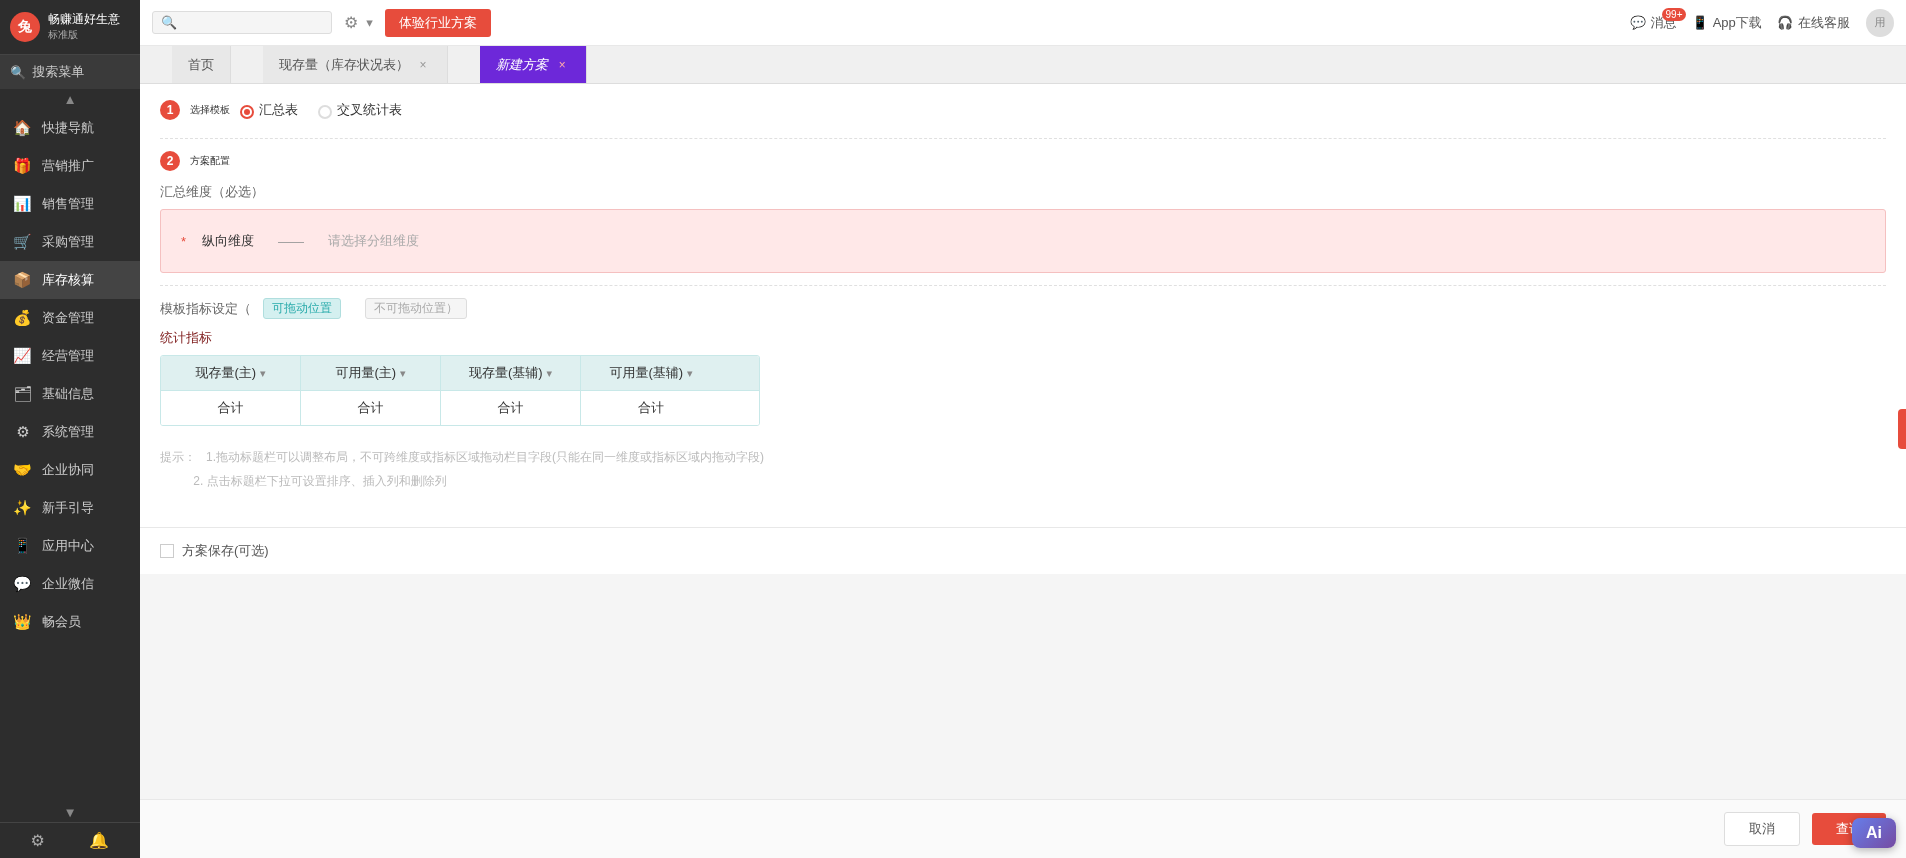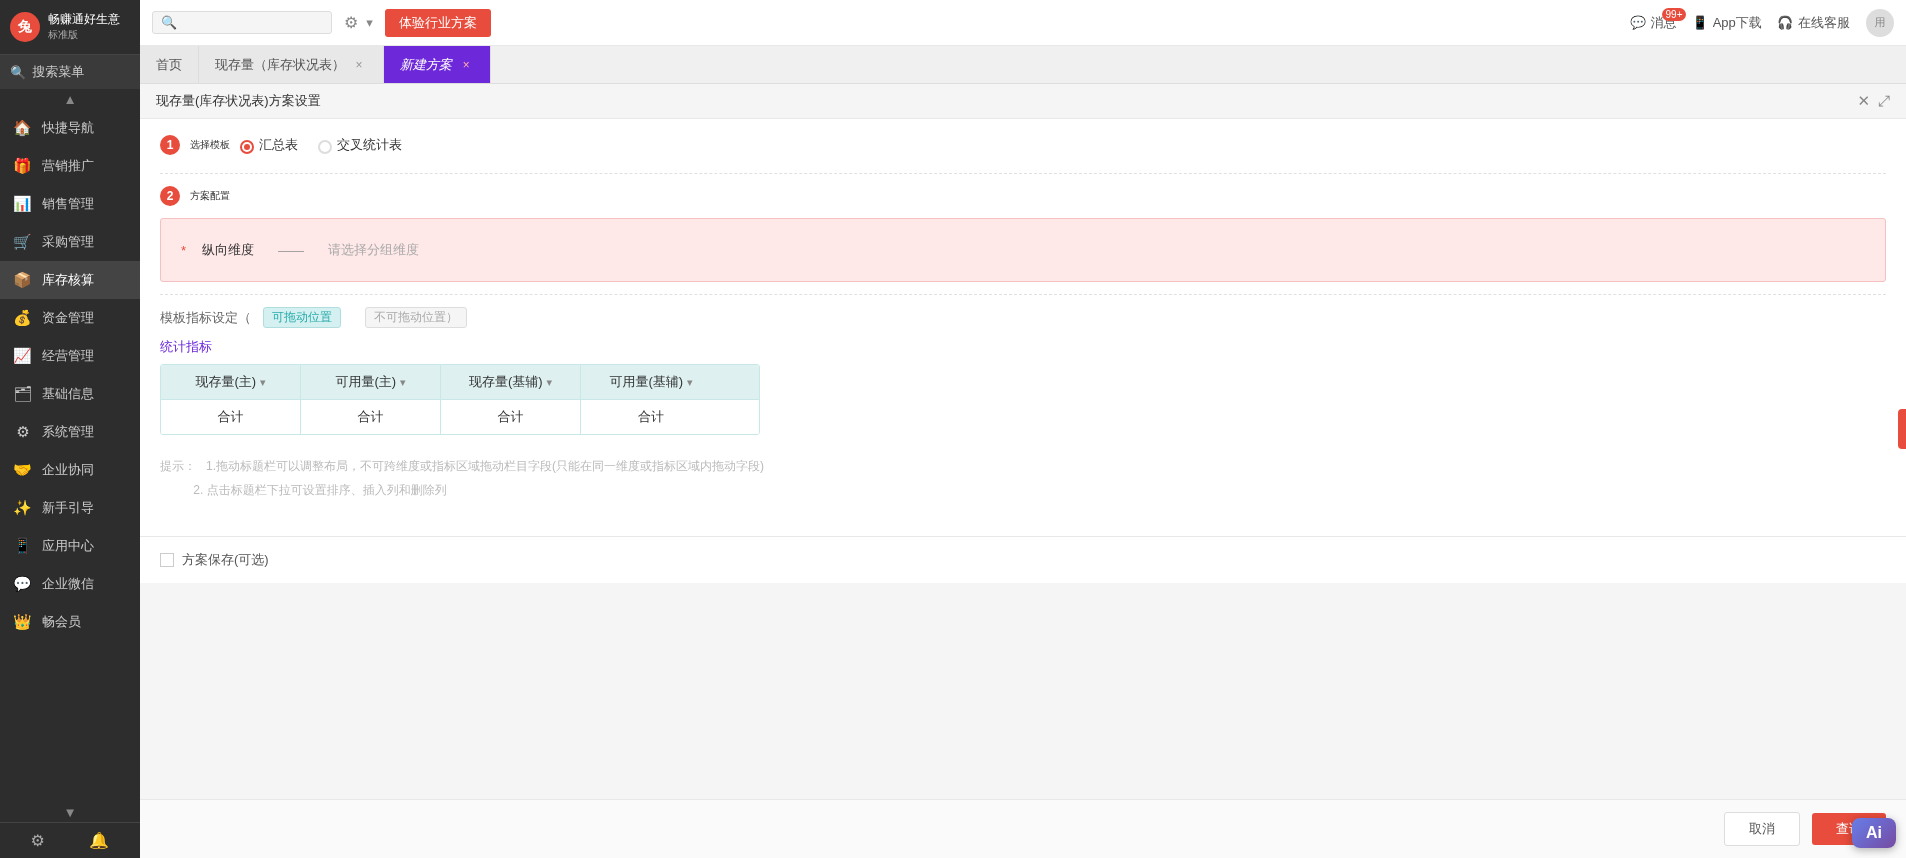--- a/index.html
+++ b/index.html
@@ -145,20 +145,21 @@
     }
     .tab-item {
       display: flex; align-items: center; gap: 6px;
       padding: 16px 16px;
       height: 100%;
       background: #e8e8e8;
       border-right: 1px solid #ddd;
       cursor: pointer;
       font-size: 13px;
       color: #555;
+      margin-left: 32px;
     }
     .tab-item.active {
       background: #fff;
       color: #333;
     }
     .tab-item .tab-close {
       font-size: 12px; color: #999; cursor: pointer;
       width: 16px; height: 16px; display: flex; align-items: center; justify-content: center;
     }
     .tab-item.new-tab {
@@ -262,21 +263,21 @@
     .non-draggable-tag {
       background: #f5f5f5;
       border: 1px solid #ddd;
       border-radius: 3px;
       padding: 1px 8px;
       font-size: 12px;
       color: #aaa;
     }
 
     
-    .stats-section-label { font-size: 13px; color: #6d28d9; margin-bottom: 8px; }
+    .stats-section-label { font-size: 13px; color: #7f1d1d; margin-bottom: 8px; }
     .stats-table { border: 1px solid #c8e8e8; border-radius: 3px; overflow: hidden; display: inline-block; min-width: 600px; }
     .stats-table-header { display: flex; background: #dff0f0; }
     .stats-col-header {
       display: flex; align-items: center; justify-content: center; gap: 4px;
       padding: 8px 4px;
       font-size: 13px; color: #333;
       border-right: 1px solid #c8e8e8;
       min-width: 140px;
       cursor: pointer;
     }
@@ -493,27 +494,20 @@
     </div>
     <div class="tab-item new-tab active">
       <span>新建方案</span>
       <span class="tab-close">×</span>
     </div>
   </div>
 
   <div class="page-content">
     <div class="panel-wrapper">
 
-      <div class="panel-title-bar">
-        <span>现存量(库存状况表)方案设置</span>
-        <div class="close-btns">
-          <span>✕</span>
-          <span>⤢</span>
-        </div>
-      </div>
 
       <div class="panel-body">
 
         <div class="step-section">
           <div class="step-header">
             <div class="step-badge">1</div>
             <span class="step-title">选择模板</span>
             <div class="radio-group">
               <label class="radio-item">
                 <div class="radio-dot checked"></div>
@@ -529,20 +523,21 @@
 
         <hr class="section-divider">
 
         <div class="step-section">
           <div class="step-header">
             <div class="step-badge">2</div>
             <span class="step-title">方案配置</span>
           </div>
 
           
+          <div class="dimension-label">汇总维度（必选）</div>
           <div class="dimension-box">
             <span class="dimension-required">*</span>
             <span class="dimension-name">纵向维度</span>
             <span class="dimension-arrow">——</span>
             <span class="dimension-placeholder">请选择分组维度</span>
           </div>
 
           <hr class="section-divider">
 
           

